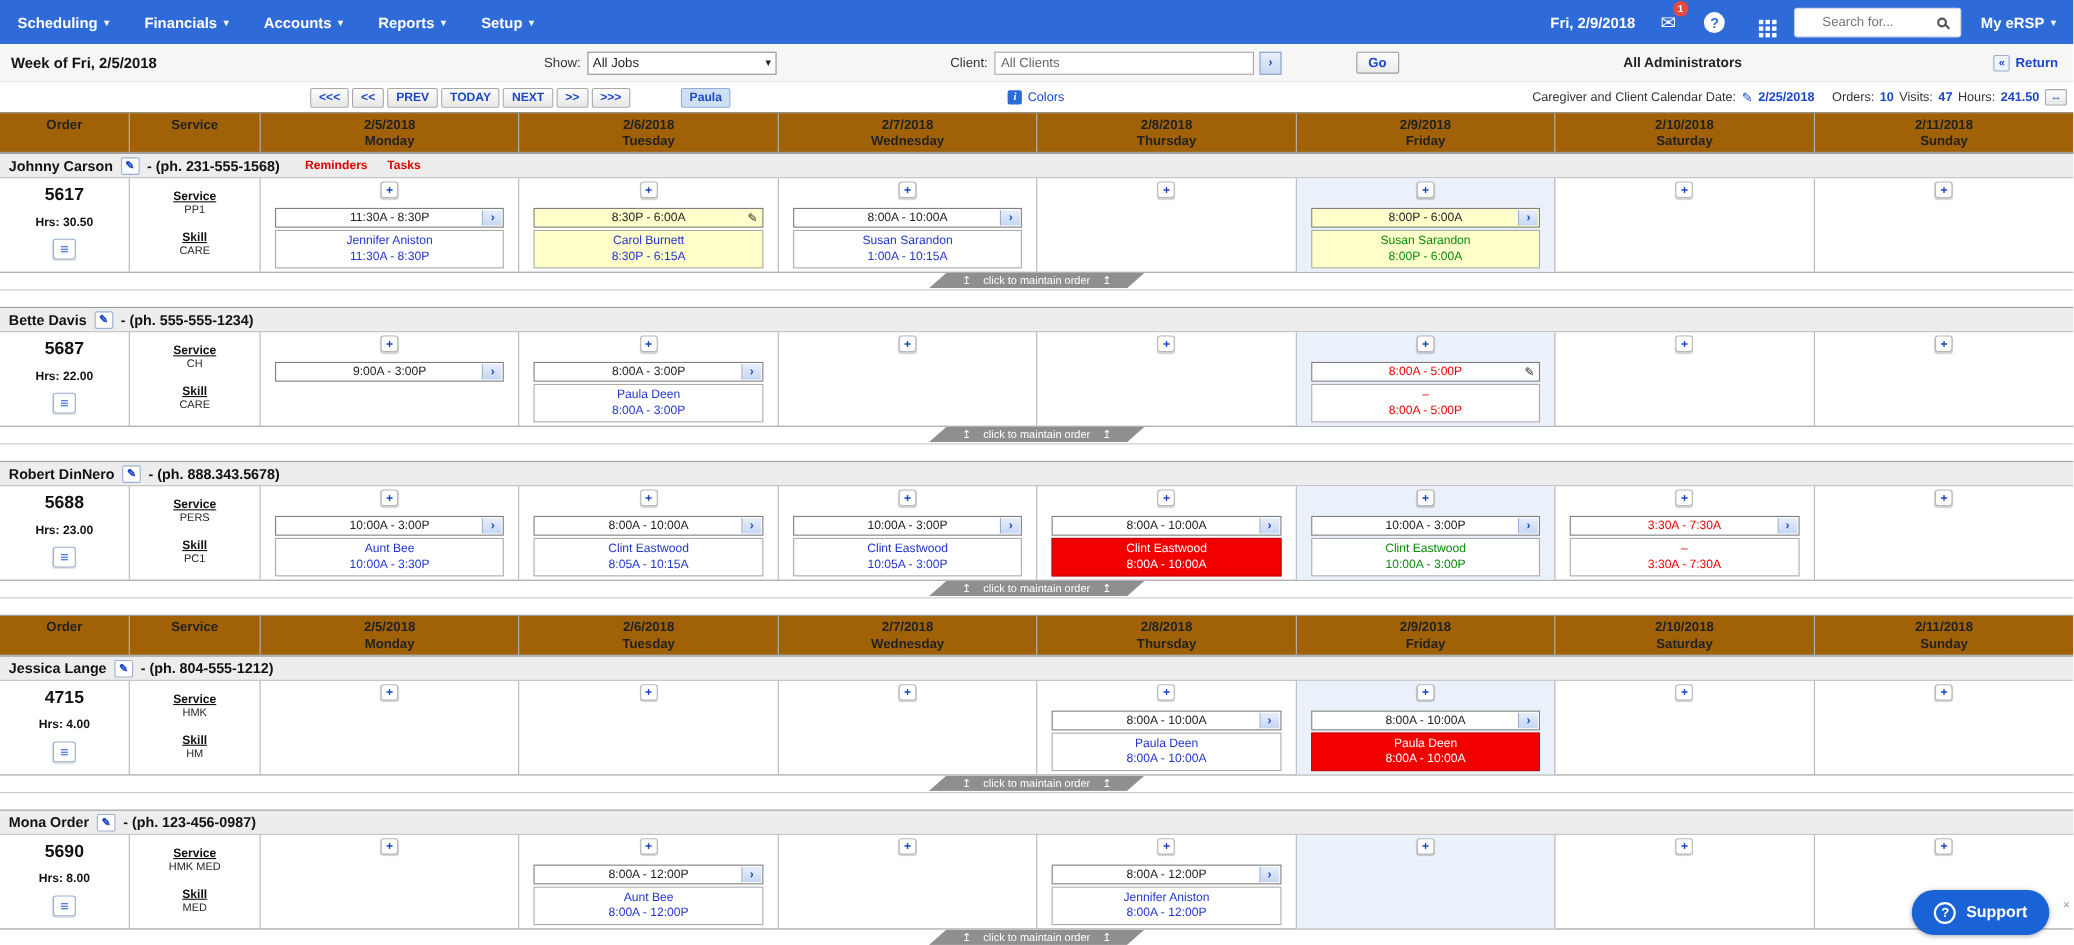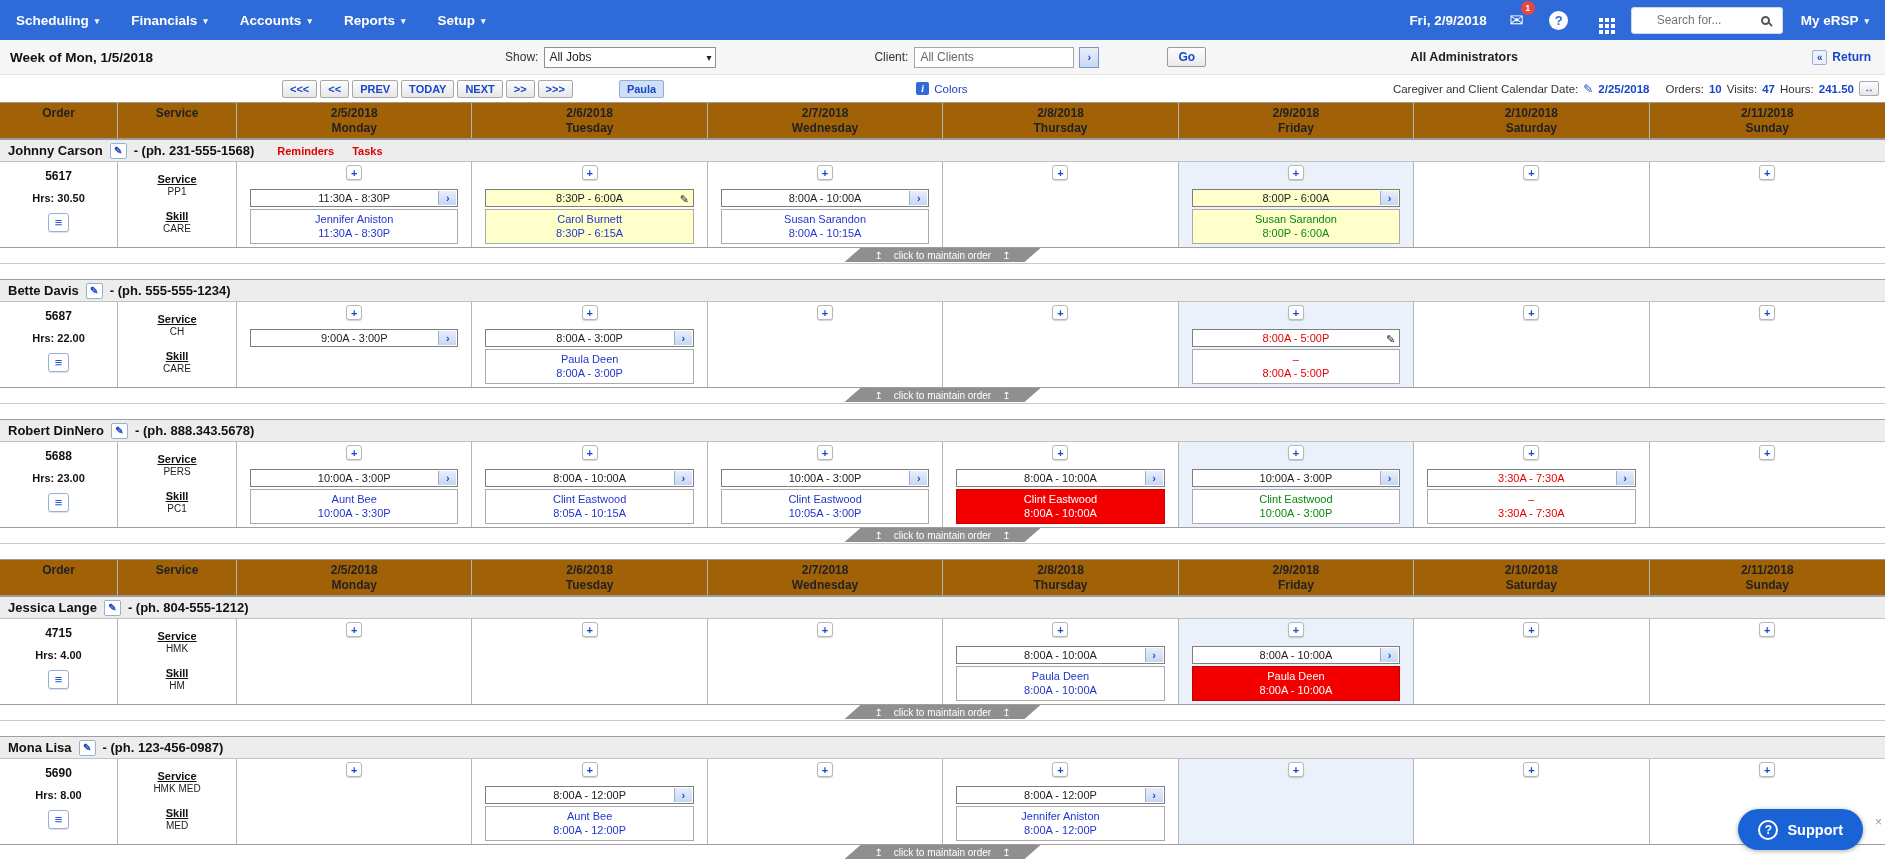--- a/index.html
+++ b/index.html
@@ -37,21 +37,21 @@
     transform:rotate(45deg); right:-5px; bottom:-2px; }
   .myersp { font-weight:bold; font-size:13.5px; display:flex; gap:6px; align-items:center; cursor:pointer; }
   
   .row2 { height:35px; background:#f6f6f6; display:flex; align-items:center;
     padding:0 10px; font-size:12px; color:#333; border-bottom:1px solid #e3e3e3; }
   .week { font-weight:bold; font-size:13.5px; color:#111; }
   .show-group { margin-left:352px; display:flex; align-items:center; gap:6px; }
   .select { border:1px solid #8f8f8f; background:#fff; width:172px; height:21px;
     font-size:12px; color:#222; padding:0 4px; display:flex; align-items:center; justify-content:space-between; }
   .client-group { margin-left:158px; display:flex; align-items:center; gap:6px; }
-  .text-input { border:1px solid #a5a5a5; background:#fff; width:160px; height:21px;
+  .text-input { border:1px solid #a5a5a5; background:#fff; width:236px; height:21px;
     font-size:12px; color:#666; padding:0 5px; display:flex; align-items:center; }
   .mini-arrow { width:20px; height:21px; background:linear-gradient(#e9effa,#c9d8f2);
     border:1px solid #7d96c9; color:#1b49d6; font-weight:bold; font-size:11px;
     display:flex; align-items:center; justify-content:center; margin-left:-1px; cursor:pointer; }
   .go-btn { margin-left:68px; border:1px solid #9a9a9a; background:linear-gradient(#fdfdfd,#eaeaea);
     color:#1a46c8; font-weight:bold; font-size:12px; padding:2px 10px; border-radius:2px; cursor:pointer; }
   .admins { margin-left:128px; width:260px; text-align:center; font-weight:bold; font-size:12.5px; color:#222; }
   .return-link { margin-left:auto; display:flex; align-items:center; gap:5px;
     color:#1a46c8; font-weight:bold; font-size:12px; cursor:pointer; margin-right:4px; }
   .return-ic { width:15px; height:15px; border:1px solid #9ab0d0; background:#eef3fb; border-radius:2px;
@@ -83,21 +83,21 @@
   .band { background:#ededed; border-bottom:1px solid #c2c2c2; border-top:1px solid #9e9e9e;
     padding:0 8px; font-weight:bold; font-size:13px; color:#111; display:flex;
     align-items:center; gap:7px; height:23px; }
   .edit-btn { width:17px; height:16px; background:#fff; border:1px solid #9ab0d0; border-radius:2px;
     color:#1a46c8; font-size:10px; display:flex; align-items:center; justify-content:center; cursor:pointer; }
   .band-links { color:#e00000; font-size:11px; margin-left:16px; display:flex; gap:18px; }
   .band-links span { cursor:pointer; }
   .body-row { height:85px; }
   .ocell, .scell { border-right:1px solid #b5b5b5; display:flex; flex-direction:column; align-items:center; }
   .ocell { padding-top:7px; gap:9px; }
-  .onum { font-weight:bold; font-size:12px; color:#111; }
+  .onum { font-weight:bold; font-size:16px; color:#111; }
   .ohrs { font-weight:bold; font-size:11px; color:#111; }
   .menu-btn { width:21px; height:19px; background:#fff; border:1px solid #9ab0d0; border-radius:3px;
     color:#2058d8; display:flex; align-items:center; justify-content:center; font-size:13px;
     font-weight:bold; cursor:pointer; box-shadow:0 1px 1px rgba(0,0,0,.12); }
   .scell { padding-top:11px; font-size:10px; color:#222; gap:1px; }
   .slabel { font-weight:bold; text-decoration:underline; font-size:11px; color:#111; }
   .sgap { height:11px; }
   .dcell { border-right:1px solid #b5b5b5; position:relative; padding-top:3px; }
   .dcell:last-child, .body-row > div:last-child { border-right:0; }
   .dcell.today { background:#eaf1fb; }
@@ -180,21 +180,21 @@
       </button>
     </span>
     <span class="myersp">
       <span>My eRSP</span>
       <span class="chev">▾</span>
     </span>
   </div>
 </div>
 
 <div class="row2">
-  <span class="week">Week of Mon, 1/5/2018</span>
+  <span class="week">Week of Fri, 2/5/2018</span>
   <span class="show-group">
     <span>Show:</span>
     <span class="select">
       <span>All Jobs</span>
       <span style="color:#222;font-size:10px;">▾</span>
     </span>
   </span>
   <span class="client-group">
     <span>Client:</span>
     <span class="text-input">All Clients</span>
@@ -324,21 +324,21 @@
         </div>
       </div>
       <div class="dcell">
         <div class="plus-wrap">
           <button class="plus">+</button>
         </div>
         <div class="shift">
           <div class="time-box"><span>8:00A - 10:00A</span><span class="act-arrow">›</span></div>
           <div class="body-box">
             <div class="c-blue">Susan Sarandon</div>
-            <div class="c-blue">8:00A - 10:15A</div>
+            <div class="c-blue">1:00A - 10:15A</div>
           </div>
         </div>
       </div>
       <div class="dcell">
         <div class="plus-wrap">
           <button class="plus">+</button>
         </div>
       </div>
       <div class="dcell today">
         <div class="plus-wrap">
@@ -668,21 +668,21 @@
     </div>
     <div class="maintain-row">
       <div class="maintain">
         <span class="m-arrow">↥</span>
         <span>click to maintain order</span>
         <span class="m-arrow">↥</span>
       </div>
     </div>
     <div class="gap-row"></div>
     <div class="band">
-      <span>Mona Lisa</span>
+      <span>Mona Order</span>
       <span class="edit-btn">
         <span>✎</span>
       </span>
       <span>- (ph. 123-456-0987)</span>
     </div>
     <div class="grid-row body-row">
       <div class="ocell">
         <div class="onum">5690</div>
         <div class="ohrs">Hrs: 8.00</div>
         <span class="menu-btn">

